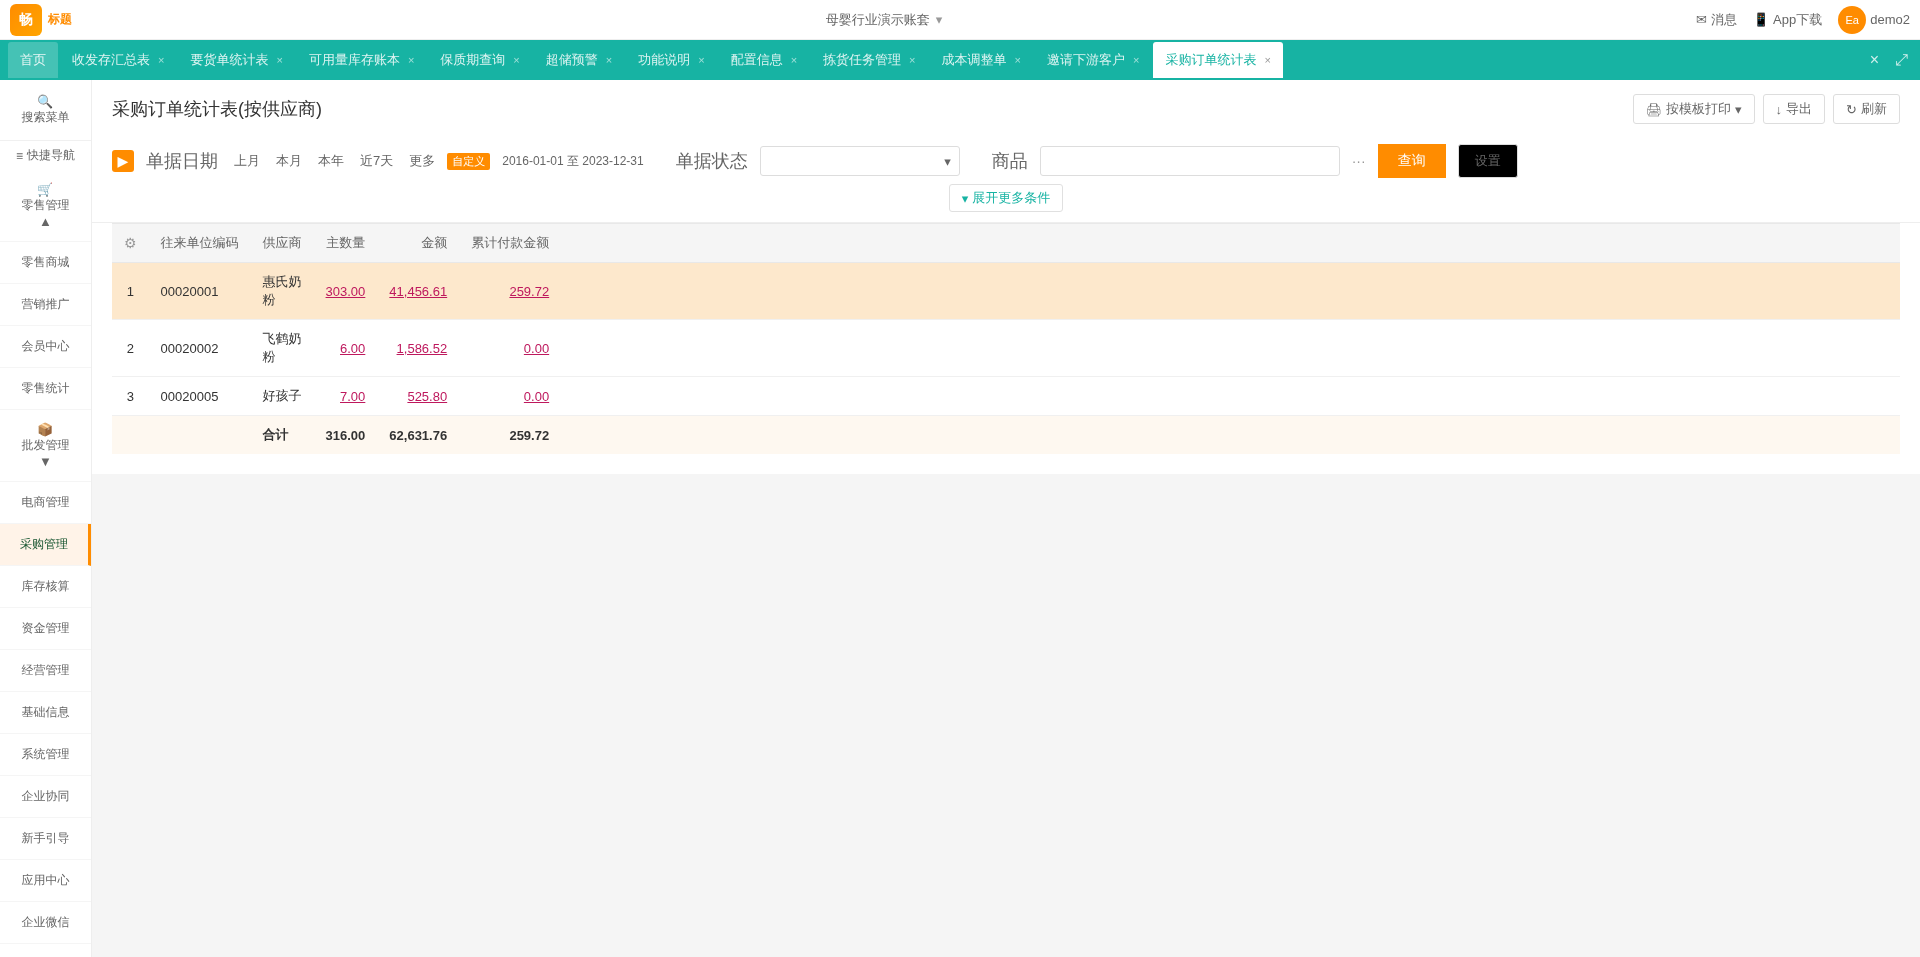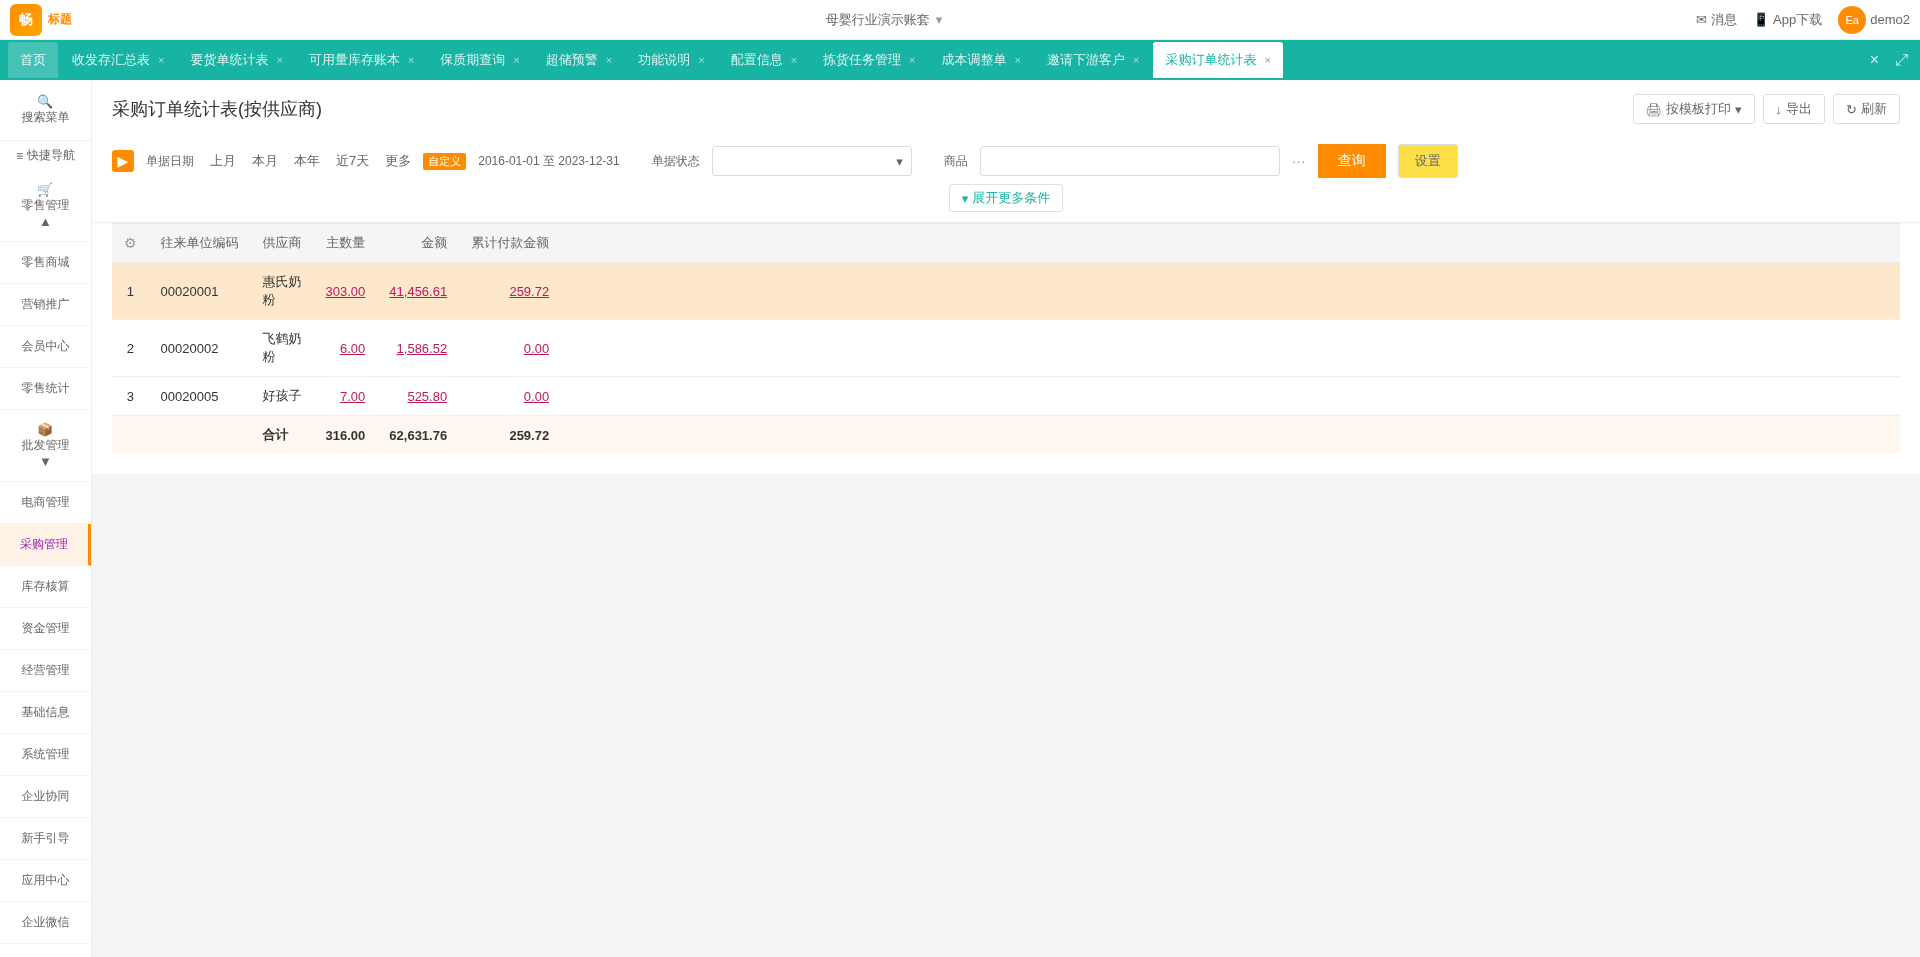--- a/index.html
+++ b/index.html
@@ -24,47 +24,47 @@
     .nav-tab.active .close-x { color: #999; }
     .nav-tab.home { background: rgba(255,255,255,0.2); }
     .nav-right-btns { margin-left: auto; display: flex; align-items: center; gap: 8px; }
     .nav-icon-btn { color: rgba(255,255,255,0.8); cursor: pointer; font-size: 16px; padding: 4px; }
 
     
     .main-layout { display: flex; height: calc(957px - 80px); }
     .sidebar { width: 92px; background: #fff; border-right: 1px solid #eee; display: flex; flex-direction: column; overflow-y: auto; }
     .sidebar-search { padding: 8px 6px; border-bottom: 1px solid #f0f0f0; }
     .sidebar-item { padding: 12px 6px; text-align: center; color: #666; font-size: 13px; cursor: pointer; border-bottom: 1px solid #f5f5f5; }
-    .sidebar-item.active { color: #a21caf; background: #fff3e8; border-right: 3px solid #ff8c00; }
+    .sidebar-item.active { color: #14532d; background: #fff3e8; border-right: 3px solid #ff8c00; }
     .sidebar-item .s-label { font-size: 12px; }
     .sidebar-nav { padding: 6px 6px; display: flex; align-items: center; justify-content: center; gap: 4px; color: #666; font-size: 12px; cursor: pointer; }
 
     
     .content-area { flex: 1; overflow: auto; background: #f5f5f5; padding: 0; }
     .page-header { background: #fff; padding: 14px 20px 10px; display: flex; align-items: center; justify-content: space-between; }
     .page-title { font-size: 18px; color: #333; font-weight: 500; }
     .header-actions { display: flex; align-items: center; gap: 8px; }
     .header-btn { height: 30px; padding: 0 12px; border: 1px solid #ddd; background: #fff; border-radius: 3px; cursor: pointer; font-size: 13px; color: #666; display: flex; align-items: center; gap: 4px; }
 
     
     .filter-area { background: #fff; padding: 10px 20px; border-bottom: 1px solid #eee; }
     .filter-row { display: flex; align-items: center; gap: 12px; flex-wrap: nowrap; }
     .filter-toggle { width: 22px; height: 22px; background: #ff8c00; color: white; border: none; border-radius: 3px; cursor: pointer; display: flex; align-items: center; justify-content: center; font-size: 14px; flex-shrink: 0; }
-    .filter-label { color: #666; font-size: 12px; white-space: nowrap; }
+    .filter-label { color: #666; font-size: 18px; white-space: nowrap; }
     .filter-date-shortcuts { display: flex; gap: 8px; align-items: center; }
     .date-shortcut { color: #666; font-size: 13px; cursor: pointer; padding: 2px 4px; }
     .date-range-badge { background: #ff8c00; color: white; font-size: 11px; padding: 1px 5px; border-radius: 2px; }
     .date-range-text { color: #666; font-size: 12px; }
     .filter-select { height: 30px; border: 1px solid #ddd; border-radius: 3px; padding: 0 8px; min-width: 180px; background: #fff; color: #666; font-size: 13px; display: flex; align-items: center; justify-content: space-between; cursor: pointer; }
     .filter-input { height: 30px; border: 1px solid #ddd; border-radius: 3px; padding: 0 8px; min-width: 180px; color: #666; font-size: 13px; outline: none; }
     .filter-more { display: flex; align-items: center; justify-content: center; padding: 6px 0 0; }
     .expand-btn { color: #17b3a3; font-size: 13px; cursor: pointer; display: flex; align-items: center; gap: 4px; border: none; background: none; padding: 4px 12px; border: 1px solid #e0e0e0; border-radius: 3px; }
     .filter-ellipsis { color: #999; cursor: pointer; font-size: 14px; }
     .query-btn { height: 34px; padding: 0 20px; background: #ff8c00; color: white; border: none; border-radius: 0; cursor: pointer; font-size: 14px; }
-    .settings-btn { height: 34px; padding: 0 16px; background: #fde047; color: #666; border: 1px solid #ddd; border-radius: 3px; cursor: pointer; font-size: 13px; }
+    .settings-btn { height: 34px; padding: 0 16px; background: #000000; color: #666; border: 1px solid #ddd; border-radius: 3px; cursor: pointer; font-size: 13px; }
 
     
     .table-area { background: #fff; margin: 0; padding: 0 20px 20px; }
     .data-table { width: 100%; border-collapse: collapse; margin-top: 0; }
     .data-table thead tr { background: #f5f5f5; }
     .data-table th { padding: 10px 12px; text-align: left; color: #666; font-weight: normal; font-size: 13px; border-bottom: 1px solid #e8e8e8; border-top: 1px solid #e8e8e8; white-space: nowrap; }
     .data-table th.right { text-align: right; }
     .data-table td { padding: 10px 12px; border-bottom: 1px solid #f0f0f0; font-size: 13px; color: #333; }
     .data-table td.center { text-align: center; }
     .data-table td.right { text-align: right; }

